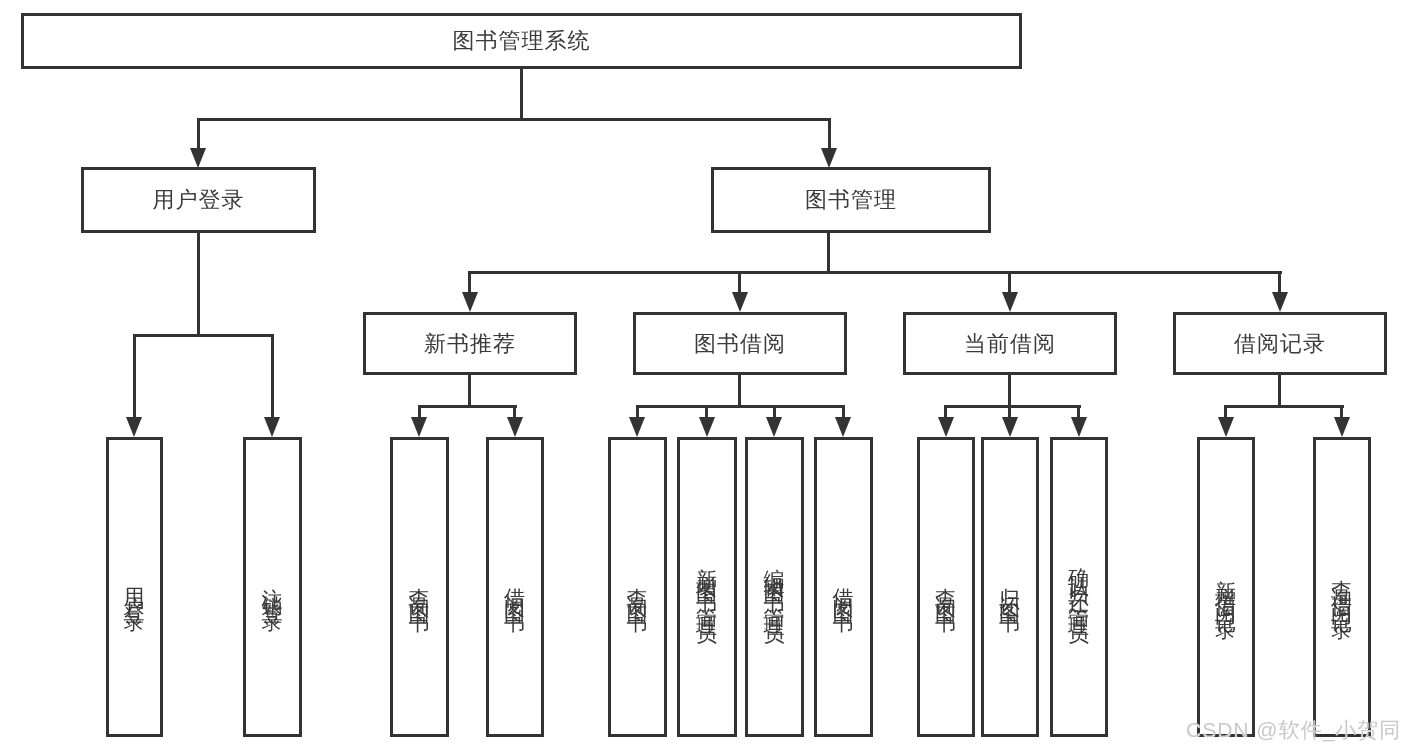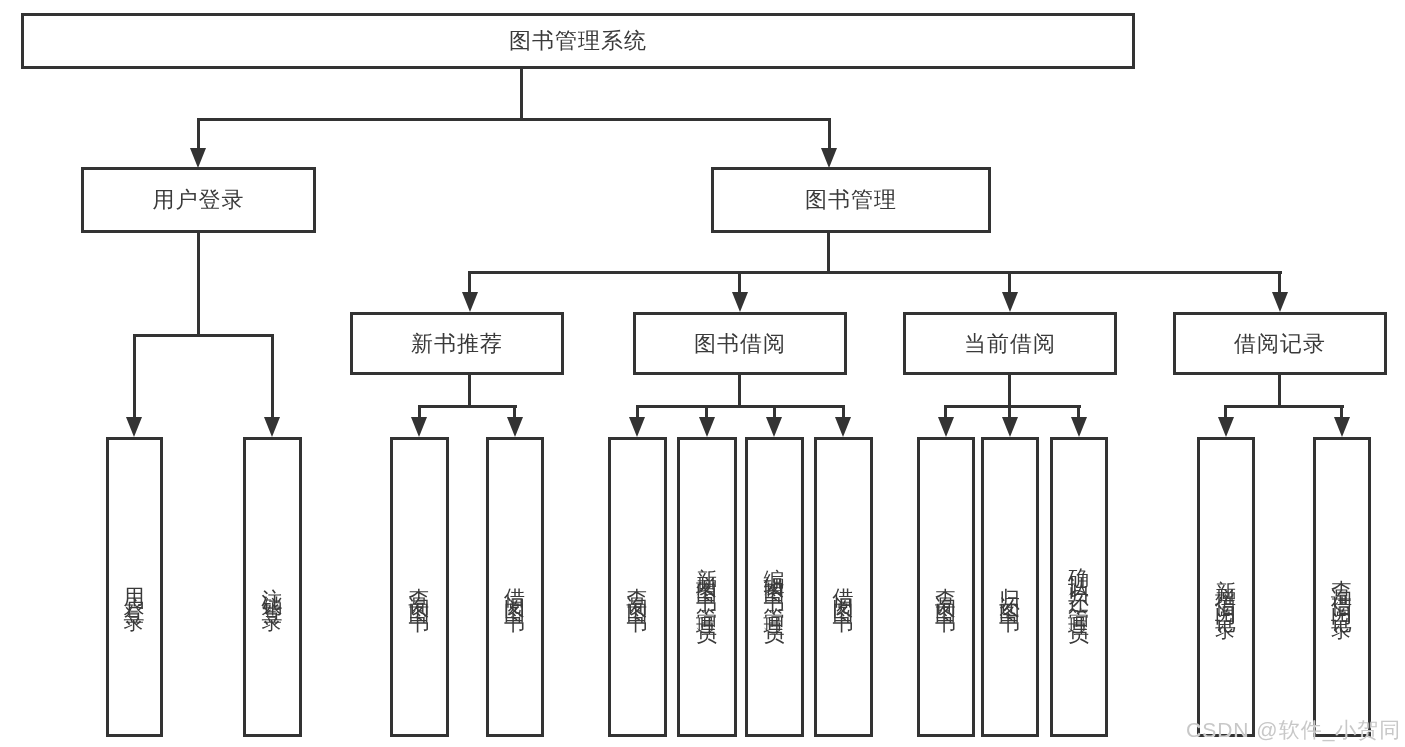--- a/index.html
+++ b/index.html
@@ -44,21 +44,21 @@
     font-size:21px;color:var(--wm);z-index:5;
     letter-spacing:1px;
     text-shadow:0 1px 1px #ffffff;
   }
 </style>
 </head>
 <body>
 
 <div class="canvas">
 
-  <div class="box hbox" style="left:21px;top:13px;width:1114px;height:56px">
+  <div class="box hbox" style="left:21px;top:13px;width:1001px;height:56px">
     <span>图书管理系统</span>
   </div>
 
   <div class="vline" style="left:520px;top:69px;height:51px"></div>
   <div class="hline" style="left:197px;top:118px;width:634px"></div>
   <div class="vline" style="left:197px;top:118px;height:32px"></div>
   <div class="arrow-down" style="left:190px;top:148px"></div>
   <div class="vline" style="left:828px;top:118px;height:32px"></div>
   <div class="arrow-down" style="left:821px;top:148px"></div>
 
@@ -80,21 +80,21 @@
   <div class="hline" style="left:469px;top:271px;width:813px"></div>
   <div class="vline" style="left:468px;top:271px;height:23px"></div>
   <div class="arrow-down" style="left:462px;top:292px"></div>
   <div class="vline" style="left:738px;top:271px;height:23px"></div>
   <div class="arrow-down" style="left:732px;top:292px"></div>
   <div class="vline" style="left:1008px;top:271px;height:23px"></div>
   <div class="arrow-down" style="left:1002px;top:292px"></div>
   <div class="vline" style="left:1278px;top:271px;height:23px"></div>
   <div class="arrow-down" style="left:1272px;top:292px"></div>
 
-  <div class="box hbox" style="left:350px;top:312px;width:214px;height:63px">
+  <div class="box hbox" style="left:363px;top:312px;width:214px;height:63px">
     <span>新书推荐</span>
   </div>
   <div class="box hbox" style="left:903px;top:312px;width:214px;height:63px">
     <span>当前借阅</span>
   </div>
   <div class="box hbox" style="left:633px;top:312px;width:214px;height:63px">
     <span>图书借阅</span>
   </div>
   <div class="box hbox" style="left:1173px;top:312px;width:214px;height:63px">
     <span>借阅记录</span>

